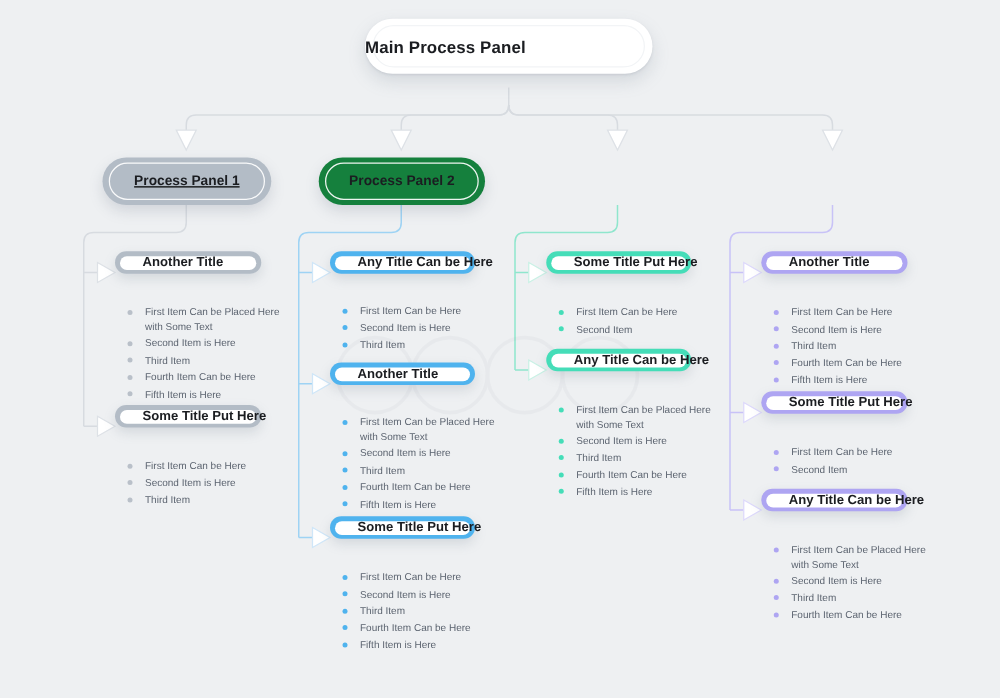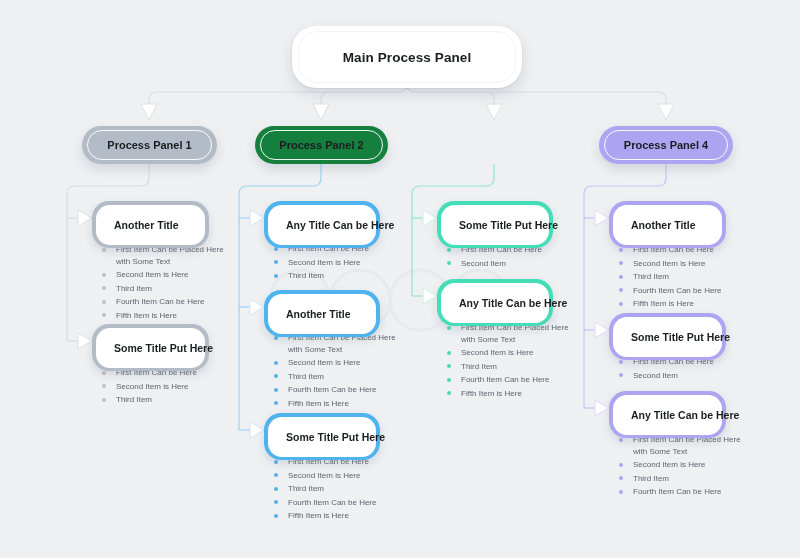--- a/index.html
+++ b/index.html
@@ -10,24 +10,24 @@
     overflow:hidden;
     position:relative;
   }
   .canvas{position:absolute;inset:0;}
 
   
   .wires{position:absolute;left:0;top:0;width:800px;height:558px;pointer-events:none;}
 
   
   .root-panel{
-    position:absolute;left:292px;top:26px;width:230px;height:62px;
+    position:absolute;left:292px;top:15px;width:230px;height:44px;
     background:#ffffff;border-radius:24px;
     box-shadow:0 6px 14px rgba(120,130,145,.22), 0 1px 2px rgba(120,130,145,.18);
-    display:flex;align-items:center;justify-content:center;
+    display:flex;align-items:center;justify-content:flex-start;
     z-index:5;
   }
   .root-panel .inner{
     position:absolute;left:6px;top:5px;right:6px;bottom:5px;
     border:1.5px solid #f2f4f6;border-radius:20px;
   }
   .root-title{
     position:relative;font-size:13.5px;font-weight:bold;color:#1b1d21;letter-spacing:.1px;
   }
 
@@ -39,21 +39,21 @@
     z-index:5;
   }
   .col-head .inner{
     position:absolute;left:5px;top:4px;right:5px;bottom:4px;
     border:1.6px solid rgba(255,255,255,.92);border-radius:16px;
   }
   .col-head span{position:relative;font-size:11px;font-weight:bold;color:#1b1d21;}
 
   
   .block{
-    position:absolute;height:47px;border-radius:17px;
+    position:absolute;height:18px;border-radius:17px;
     display:flex;align-items:center;
     box-shadow:0 4px 9px rgba(120,130,145,.22);
     z-index:4;
     text-align:right;
   }
   .block .inner{
     position:absolute;left:4px;top:3.5px;right:4px;bottom:3.5px;
     background:#ffffff;border-radius:14px;
   }
   .block .btitle{
@@ -159,32 +159,28 @@
       <circle cx="420" cy="300" r="30"></circle>
         <circle cx="480" cy="300" r="30"></circle>
     </g>
   </svg>
 
   <div class="root-panel">
     <div class="inner"></div>
     <div class="root-title">Main Process Panel</div>
   </div>
 
-  <div class="col-head" style="left: 82px; width: 135px; background: rgb(179, 188, 198);">
+  <div class="col-head" style="left: 82px; width: 135px; background: rgb(179, 188, 198); text-decoration: underline;">
     <div class="inner"></div>
     <span>Process Panel 1</span>
   </div>
   <div class="col-head" style="left: 255px; width: 133px; background: #15803d;">
     <div class="inner"></div>
     <span>Process Panel 2</span>
   </div>
-  <div class="col-head" style="left: 599px; width: 134px; background: rgb(174, 165, 242);">
-    <div class="inner"></div>
-    <span>Process Panel 4</span>
-  </div>
 
   <div id="blocks-layer">
       <div class="block" style="left: 92px; top: 201px; width: 117px; background: rgb(179, 188, 198);">
         <div class="inner"></div>
         <div class="btitle">Another Title</div>
       </div>
       <div class="list tint-gray" style="left: 102px; top: 244px;">
         <div class="li"><span class="dot"></span>First Item Can be Placed Here with Some Text</div>
         <div class="li"><span class="dot"></span>Second Item is Here</div>
         <div class="li"><span class="dot"></span>Third Item</div>

